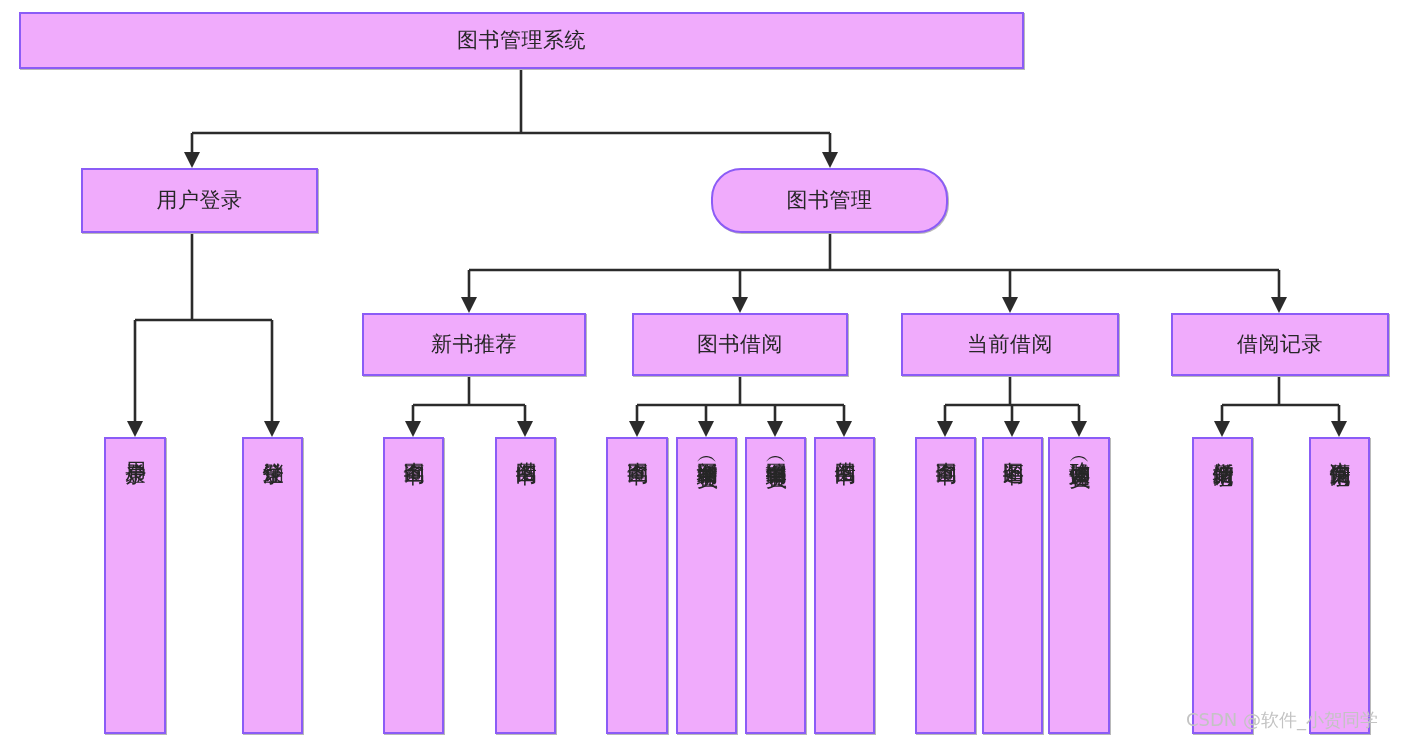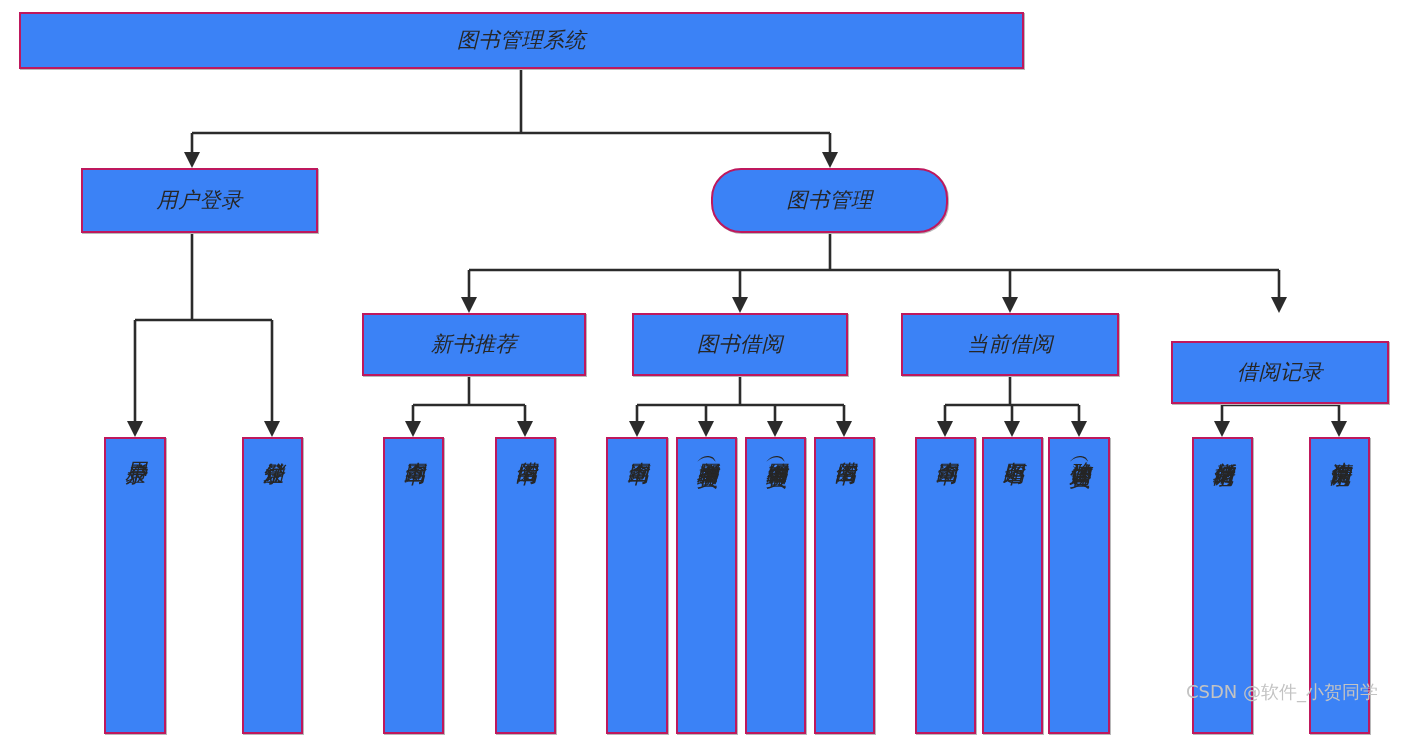--- a/index.html
+++ b/index.html
@@ -22,28 +22,27 @@
   svg#flow-svg {
     position: absolute;
     left: 0;
     top: 0;
     width: 1405px;
     height: 747px;
   }
   .node-box {
     position: absolute;
     box-sizing: border-box;
-    background: #3b82f6;
-    border: 2px solid #be185d;
+    background: #f0abfc;
+    border: 2px solid #8b5cf6;
     box-shadow: 1px 1px 0 #b9b9b9;
     display: flex;
     align-items: center;
     justify-content: center;
     z-index: 3;
-    font-style: italic;
   }
   .node-label {
     color: #262626;
     white-space: nowrap;
     letter-spacing: 0.5px;
   }
   .node-h .node-label {
     font-size: 21px;
     line-height: 1.1;
   }
@@ -61,21 +60,21 @@
     text-orientation: upright;
     line-height: 1.12;
     letter-spacing: 1px;
     display: block;
     max-height: 100%;
     white-space: normal;
   }
   .watermark {
     position: absolute;
     left: 1186px;
-    top: 680px;
+    top: 708px;
     font-size: 18px;
     color: #c3c3c3;
     white-space: nowrap;
     z-index: 6;
     font-family: "DejaVu Sans", "Liberation Sans", sans-serif;
   }
 </style>
 </head>
 <body>
 
@@ -168,21 +167,21 @@
 
   <div class="node-box node-h" style="left:362px; top:313px; width:224px; height:63px;">
     <span class="node-label">新书推荐</span>
   </div>
   <div class="node-box node-h" style="left:901px; top:313px; width:218px; height:63px;">
     <span class="node-label">当前借阅</span>
   </div>
   <div class="node-box node-h" style="left:632px; top:313px; width:216px; height:63px;">
     <span class="node-label">图书借阅</span>
   </div>
-  <div class="node-box node-h" style="left:1171px; top:313px; width:218px; height:63px;margin-top:28px;">
+  <div class="node-box node-h" style="left:1171px; top:313px; width:218px; height:63px;">
     <span class="node-label">借阅记录</span>
   </div>
 
   <div class="node-box node-v" style="left:104px; top:437px; width:62px; height:297px;">
     <span class="node-label">用户登录</span>
   </div>
   <div class="node-box node-v" style="left:242px; top:437px; width:61px; height:297px;">
     <span class="node-label">注销登录</span>
   </div>
 

